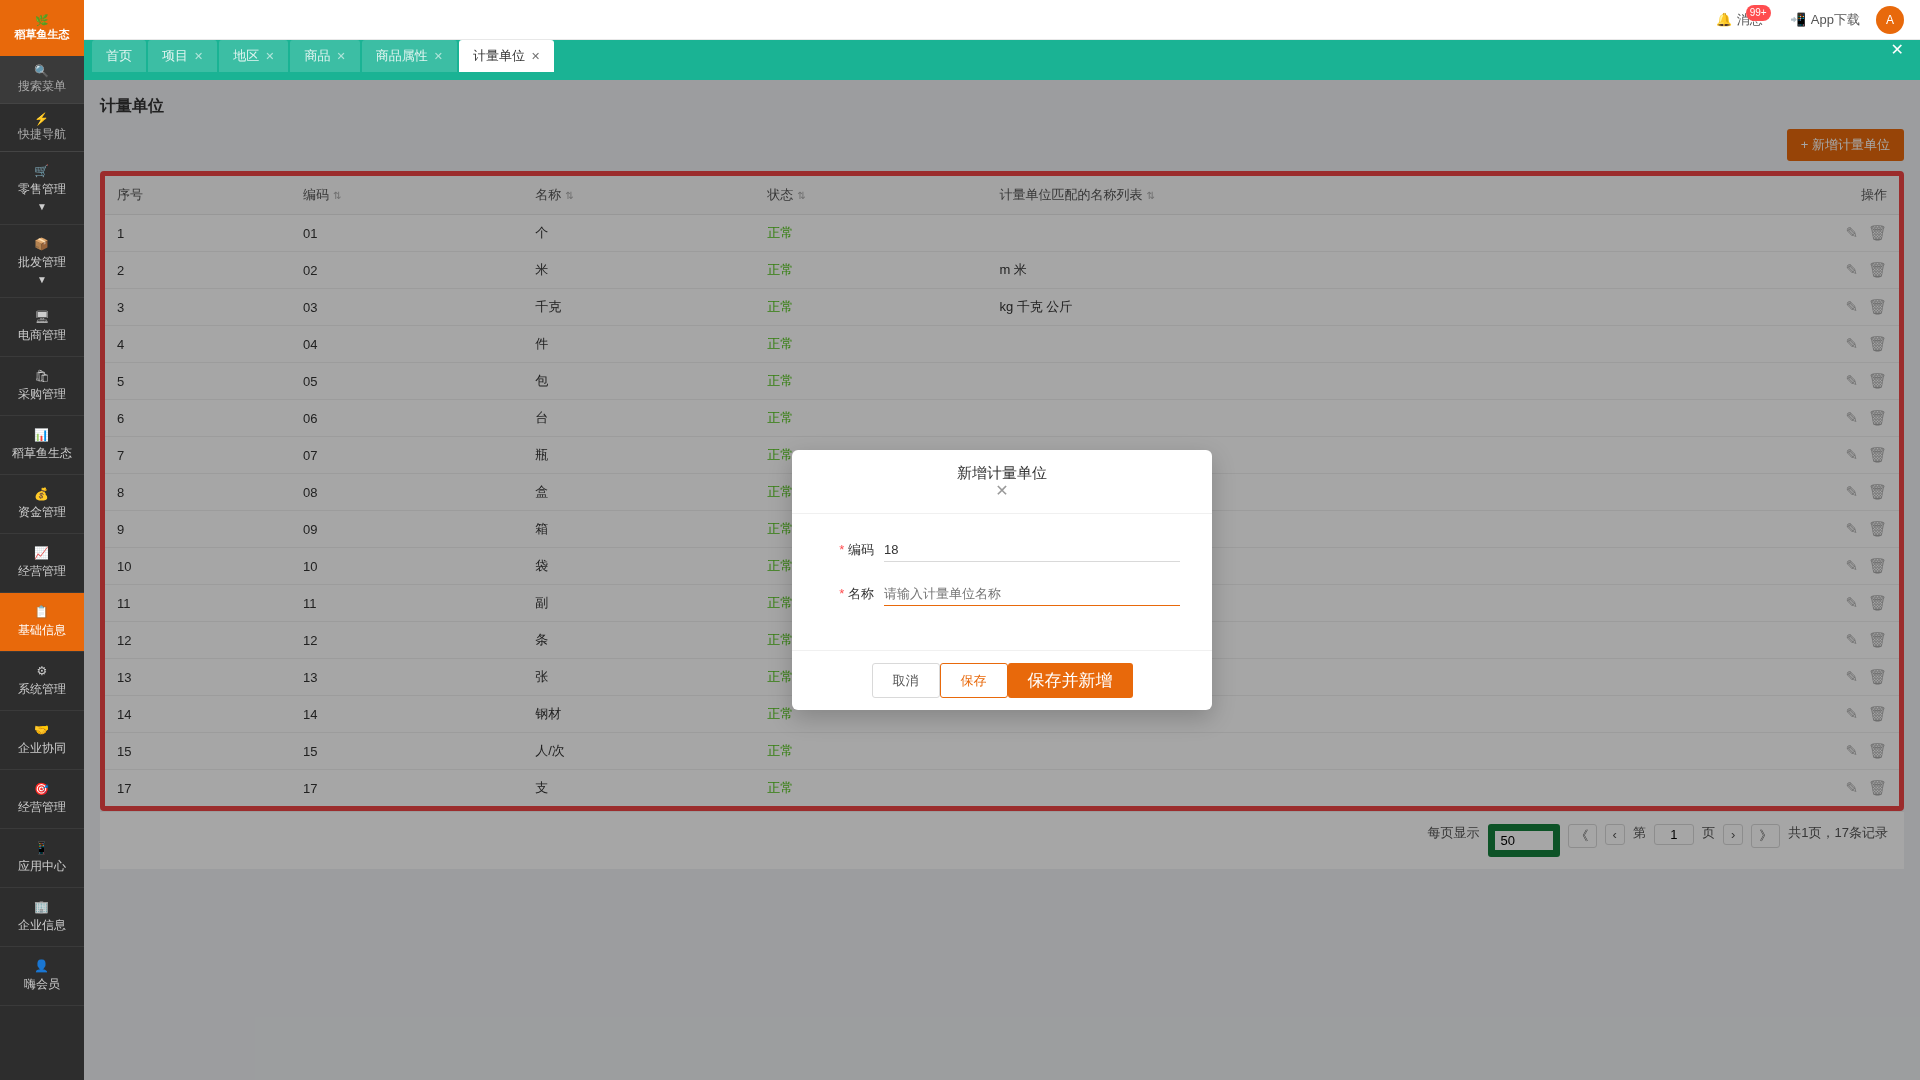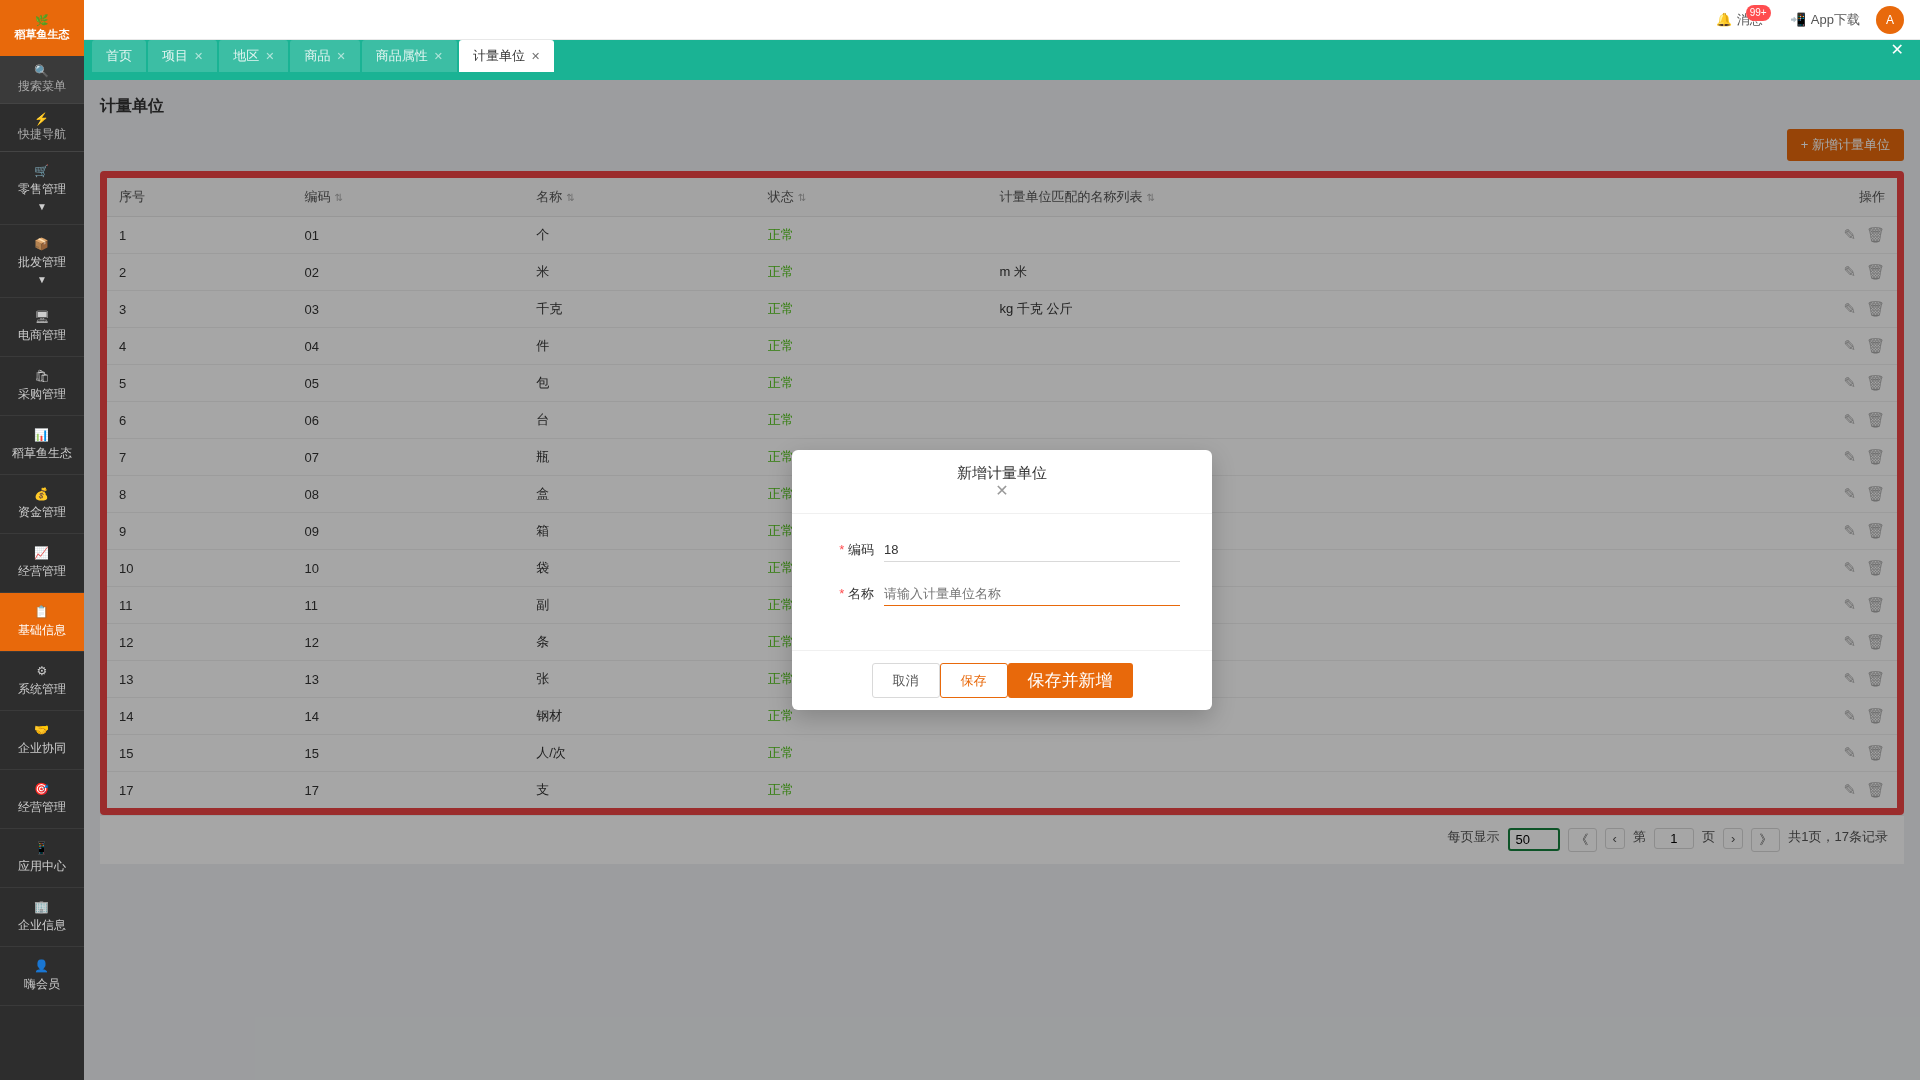--- a/index.html
+++ b/index.html
@@ -193,21 +193,21 @@
       border-radius: 3px;
       cursor: pointer;
       font-size: 13px;
     }
 
     
     .table-wrap {
       background: white;
       border-radius: 4px;
       overflow: hidden;
-      border: 7px solid #ef4444;
+      border: 5px solid #ef4444;
     }
     table {
       width: 100%;
       border-collapse: collapse;
     }
     thead tr {
       background: #fafafa;
     }
     th {
       padding: 10px 12px;
@@ -245,23 +245,23 @@
       align-items: flex-start;
       justify-content: flex-end;
       padding: 12px 16px;
       gap: 8px;
       font-size: 13px;
       color: #555;
       background: white;
       border-top: 1px solid #f0f0f0;
     }
     .pagination-select {
-      border: 2px solid #15803d;
+      border: 7px solid #15803d;
       border-radius: 3px;
-      padding: 2px 20px 2px 6px;
+      padding: 2px 30px 2px 6px;
       font-size: 13px;
       appearance: none;
       background: white;
     }
     .pagination-btn {
       border: 1px solid #d9d9d9;
       background: white;
       padding: 2px 7px;
       border-radius: 3px;
       cursor: pointer;

